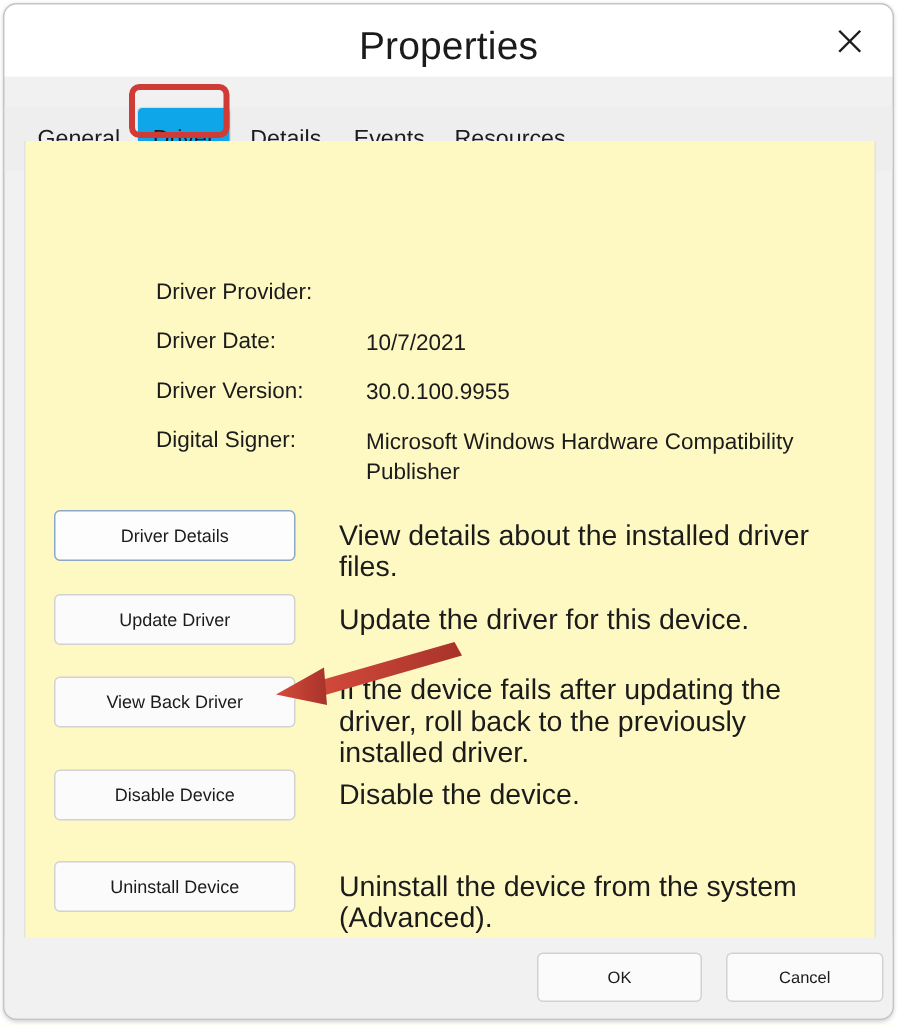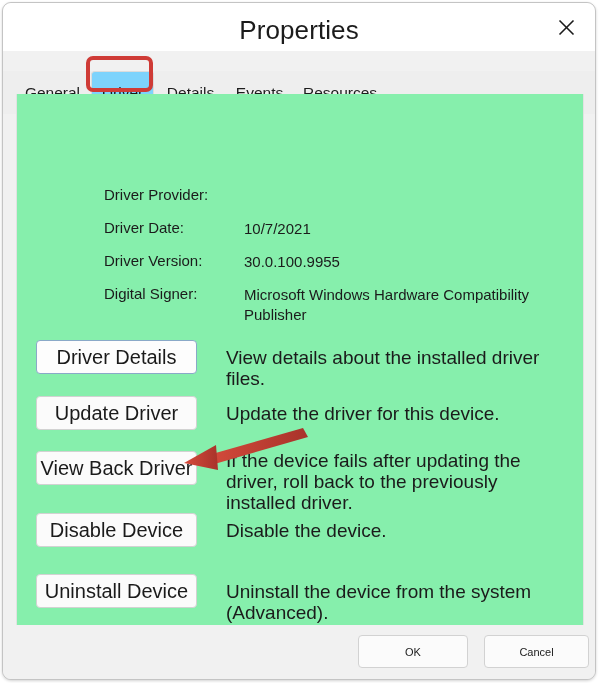--- a/index.html
+++ b/index.html
@@ -80,21 +80,21 @@
     align-items: center;
     justify-content: center;
     font-size: 15.5px;
     color: #1c1c1c;
     padding: 0 11px;
     box-sizing: border-box;
     cursor: default;
     white-space: nowrap;
   }
   .tab.selected {
-    background: #7dd3fc;
+    background: #0ea5e9;
     border: 1px solid #dcdcdc;
     border-bottom: 1px solid #f7f7f7;
     border-top-left-radius: 4px;
     border-top-right-radius: 4px;
   }
 
   
   #tab-annotation {
     position: absolute;
     left: 86px;
@@ -107,21 +107,21 @@
     pointer-events: none;
   }
 
   
   #content-panel {
     position: absolute;
     left: 13px;
     top: 91px;
     width: 568px;
     height: 533px;
-    background: #86efac;
+    background: #fef9c3;
     border: 1px solid #e2e2e2;
     border-top: none;
     box-sizing: border-box;
   }
 
   
   .info-row {
     position: absolute;
     left: 0;
     width: 100%;
@@ -149,21 +149,21 @@
     left: 19px;
     width: 161px;
     height: 34px;
     background: #fbfbfb;
     border: 1px solid #d2d2d2;
     border-radius: 4px;
     box-sizing: border-box;
     display: flex;
     align-items: center;
     justify-content: center;
-    font-size: 20px;
+    font-size: 12px;
     color: #1b1b1b;
     cursor: default;
     white-space: nowrap;
   }
   .action-button.focused {
     border: 1px solid #8aa9c8;
     background: #fdfdfd;
   }
   .action-desc {
     position: absolute;

